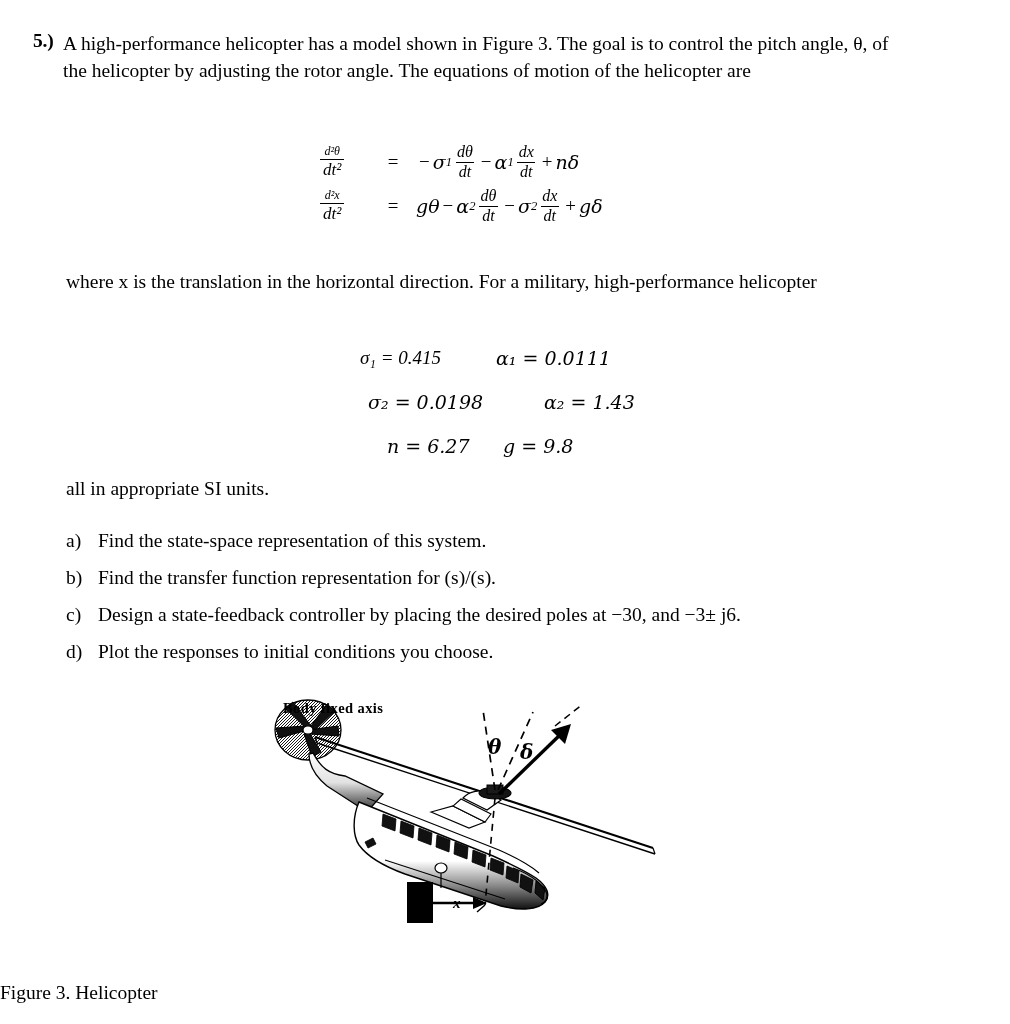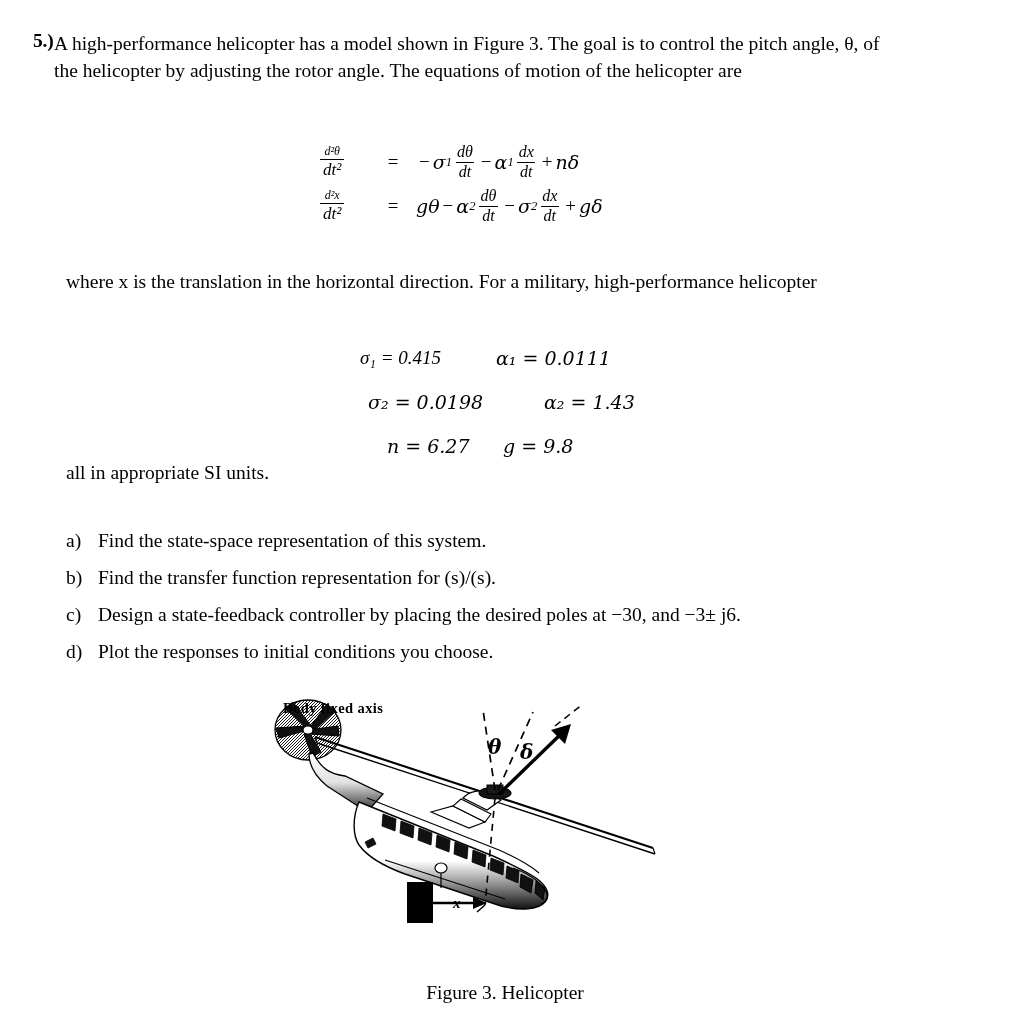--- a/index.html
+++ b/index.html
@@ -32,21 +32,21 @@
   }
   .problem-number {
     position: absolute;
     left: 0;
     top: 0;
     font-weight: bold;
     font-size: 19.5px;
     letter-spacing: -0.2px;
   }
   .problem-text {
-    margin-left: 21px;
+    margin-left: 30px;
     font-size: 19.5px;
     line-height: 27px;
     text-align: left;
     width: 845px;
   }
 
   
   .eqn-system {
     position: absolute;
     left: 318px;
@@ -122,21 +122,21 @@
   }
   .param-row.r1 .cell:nth-child(1) { width: 136px; font-family: Liberation Serif, serif; }
   .param-row.r2 { padding-left: 8px; gap: 40px; }
   .param-row.r2 .cell:nth-child(1) { width: 136px; }
   .param-row.r3 { padding-left: 27px; }
   .param-row.r3 .cell:nth-child(1) { width: 116px; }
 
   .si-text {
     position: absolute;
     left: 66px;
-    top: 462px;
+    top: 478px;
     font-size: 19.5px;
   }
 
   
   .subquestions {
     position: absolute;
     left: 66px;
     top: 526px;
     width: 860px;
     font-size: 19.5px;
@@ -163,21 +163,20 @@
     top: 690px;
     width: 470px;
     height: 270px;
   }
   .figure svg { display: block; }
   .fig-caption {
     position: absolute;
     left: 0;
     top: 982px;
     width: 1010px;
-    text-align: center;
     font-size: 19.5px;
   }
   .axis-label {
     position: absolute;
     left: 283px;
     top: 700px;
     font-family: "Liberation Serif", serif;
     font-weight: bold;
     font-size: 14.5px;
     letter-spacing: 0.4px;

